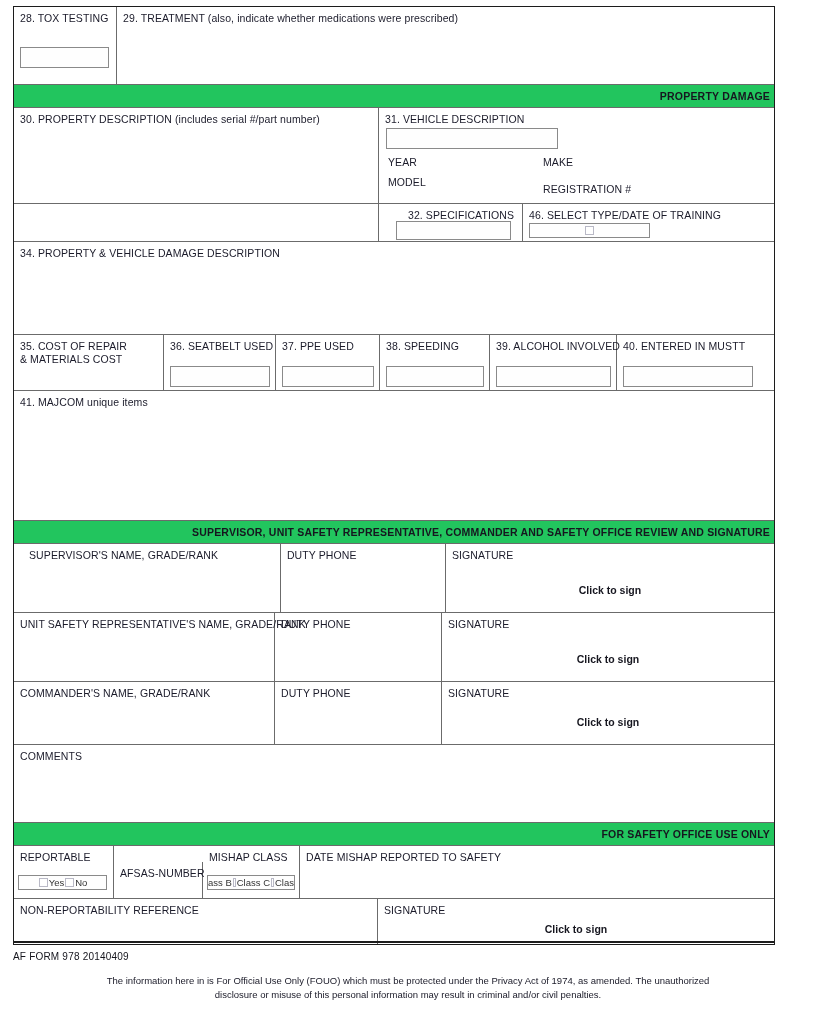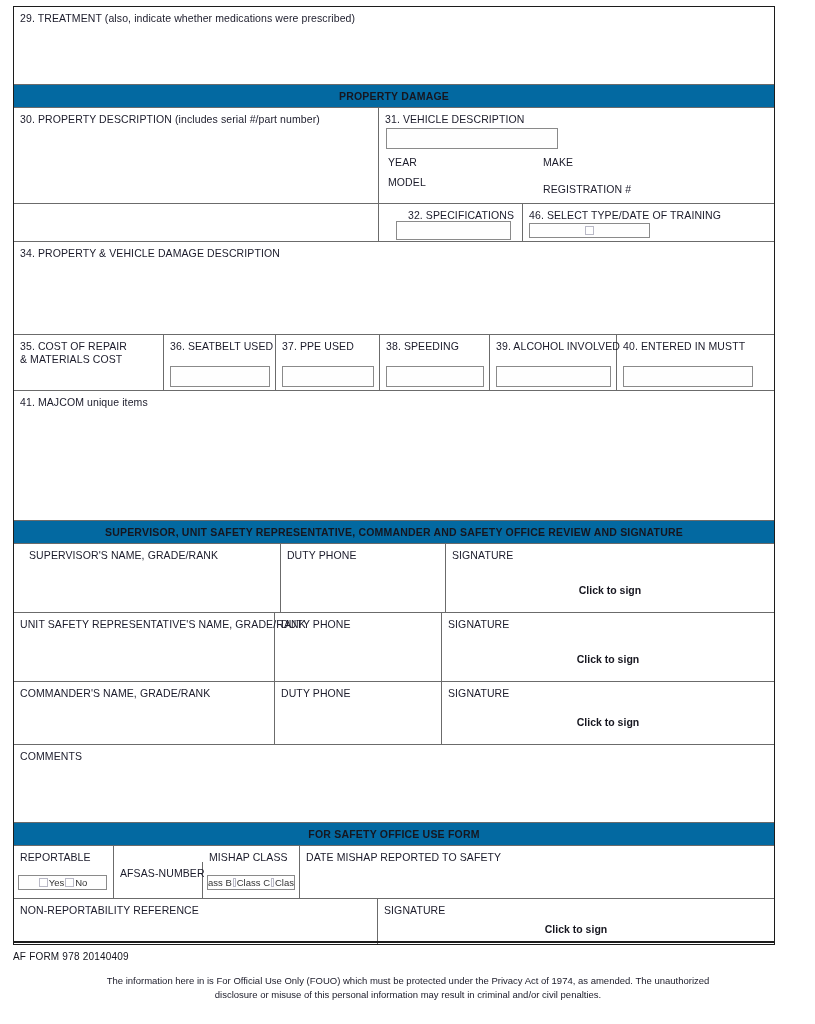--- a/index.html
+++ b/index.html
@@ -47,27 +47,27 @@
     font-size: 10.5px;
     line-height: 13px;
     color: #1b1b2a;
     letter-spacing: 0.1px;
     white-space: nowrap;
   }
   .lbl.wrap { white-space: normal; }
   
   .section-bar {
     box-sizing: border-box;
-    text-align: center;
+    text-align: right;
     font-size: 10.5px;
     font-weight: bold;
     letter-spacing: 0.2px;
     padding: 5px 4px 5px 4px;
     border-bottom: 1.2px solid #6b6b6b;
-    background: #0369a1;
+    background: #22c55e;
     color: #16161f;
   }
   
   .field {
     box-sizing: border-box;
     border: 1.6px solid #8a8a8a;
     background: #fefefe;
     height: 21px;
     font-size: 10.5px;
     line-height: 17px;
@@ -133,20 +133,24 @@
   }
 </style>
 </head>
 <body>
 
 <div class="page">
 
   <div class="form">
 
     <div class="row" style="height:78px;">
+      <div class="cell" style="width:103px;">
+        <div class="lbl">28. TOX TESTING</div>
+        <input class="field" style="position: absolute; left: 6px; top: 40px; width: 89px;" value="">
+      </div>
       <div class="cell nr" style="width:657px;">
         <div class="lbl">29. TREATMENT  (also, indicate whether medications were prescribed)</div>
       </div>
     </div>
 
     <div class="section-bar">PROPERTY DAMAGE</div>
 
     <div class="row" style="height:96px;">
       <div class="cell" style="width:365px;">
         <div class="lbl wrap">30. PROPERTY DESCRIPTION (includes serial #/part number)</div>
@@ -259,21 +263,21 @@
         <div class="sign" style="position:absolute;left:0;right:0;top:34px;">Click to sign</div>
       </div>
     </div>
 
     <div class="row" style="height:78px;">
       <div class="cell nr" style="width:760px;">
         <div class="lbl">COMMENTS</div>
       </div>
     </div>
 
-    <div class="section-bar">FOR SAFETY OFFICE USE FORM</div>
+    <div class="section-bar">FOR SAFETY OFFICE USE ONLY</div>
 
     <div class="row" style="height:53px;">
       <div class="cell" style="width:100px;">
         <div class="lbl">REPORTABLE</div>
         <div class="chk-field" style="position:absolute;left:4px;top:29px;width:89px;">
           <span class="box"></span>
             <span>Yes</span>
             <span class="box"></span>
             <span>No</span>
         </div>

